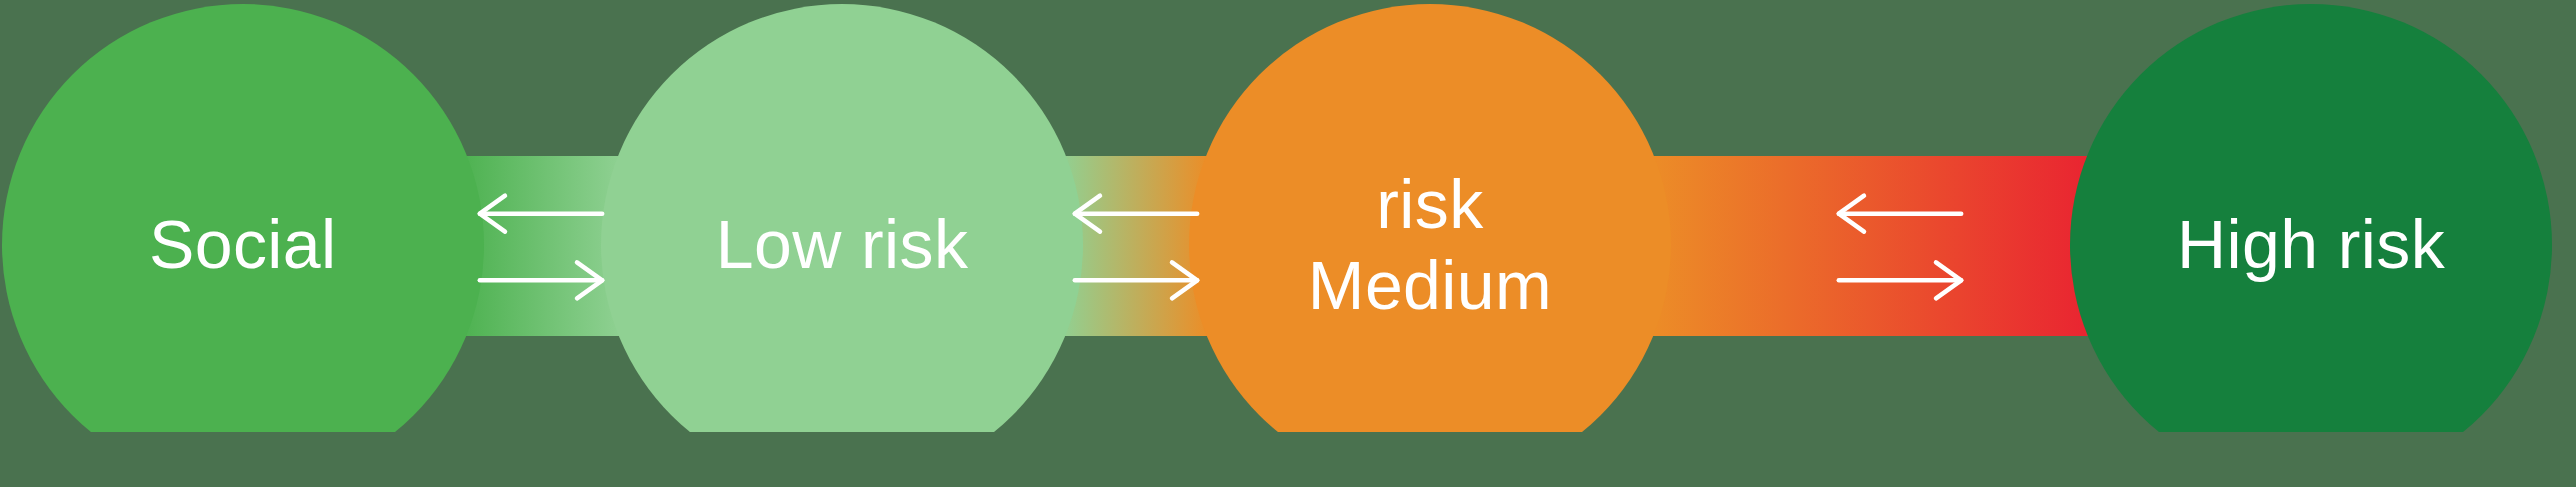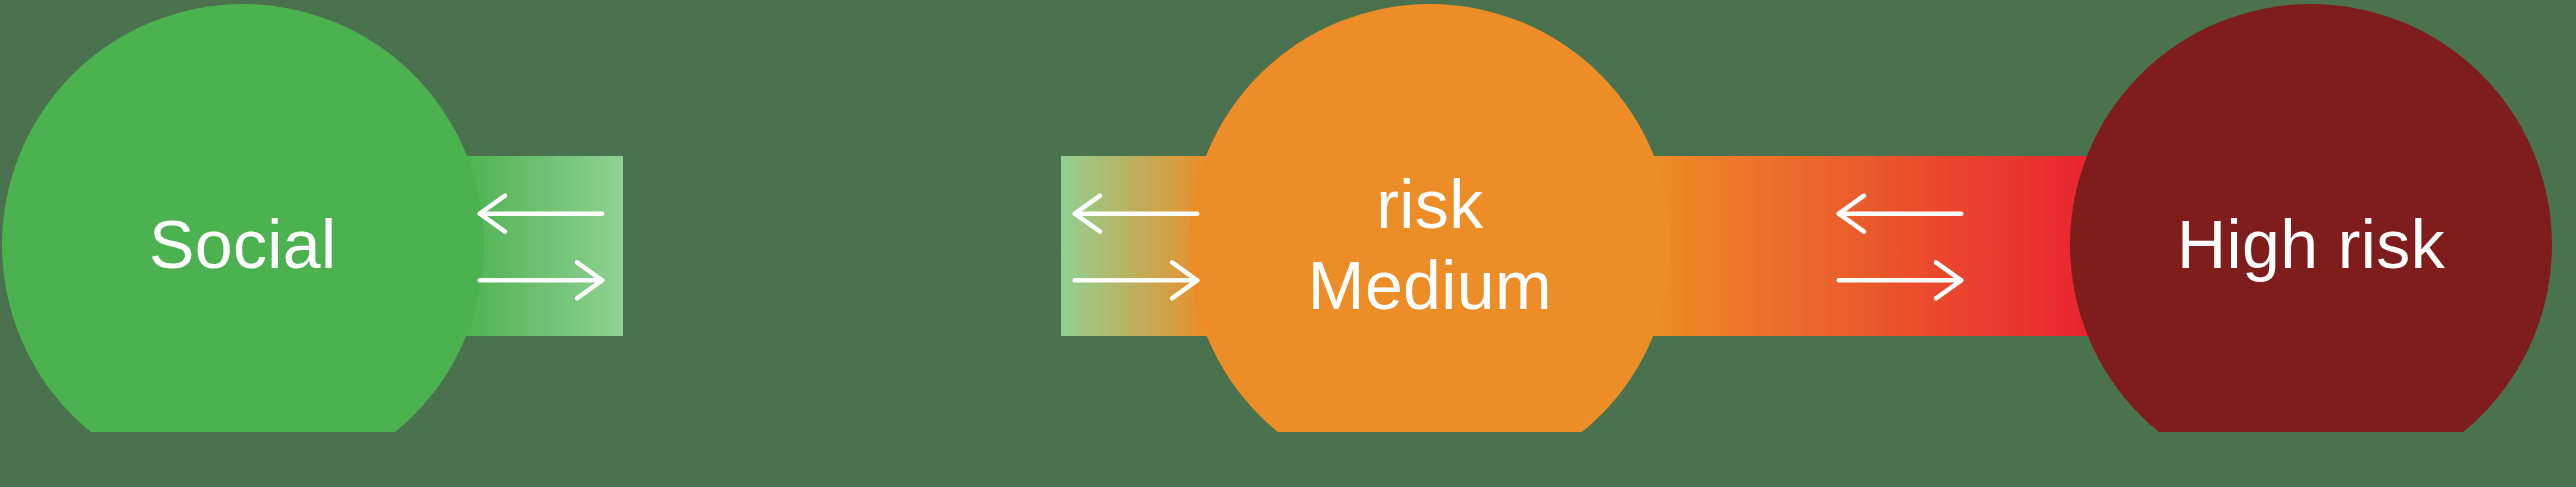--- a/index.html
+++ b/index.html
@@ -76,29 +76,34 @@
   <div class="band band-1" style="background: linear-gradient(to right, rgb(76, 177, 79), rgb(144, 209, 147));"></div>
   <div class="band band-2" style="background: linear-gradient(to right, rgb(144, 209, 147), rgb(236, 141, 39));"></div>
   <div class="band band-3" style="background: linear-gradient(to right, rgb(236, 141, 39), rgb(233, 36, 49));"></div>
 
   <div class="circle circle-1" style="background: rgb(76, 177, 79);">
     <div class="stage-label">
       <span class="line">Social</span>
     </div>
   </div>
 
+  <div class="circle circle-2" style="background: rgb(144, 209, 147);">
+    <div class="stage-label">
+      <span class="line">Low risk</span>
+    </div>
+  </div>
 
   <div class="circle circle-3" style="background: rgb(236, 141, 39);">
     <div class="stage-label">
       <span class="line">risk</span>
       <span class="line">Medium</span>
     </div>
   </div>
 
-  <div class="circle circle-4" style="background: #7f1d1d;">
+  <div class="circle circle-4" style="background: #15803d;">
     <div class="stage-label">
       <span class="line">High risk</span>
     </div>
   </div>
 
   <svg class="arrows arrows-1" viewBox="0 0 160 160">
     <g>
       <line x1="12" y1="43" x2="148" y2="43"></line>
       <polyline points="40,23 12,43 40,63"></polyline>
     </g>

